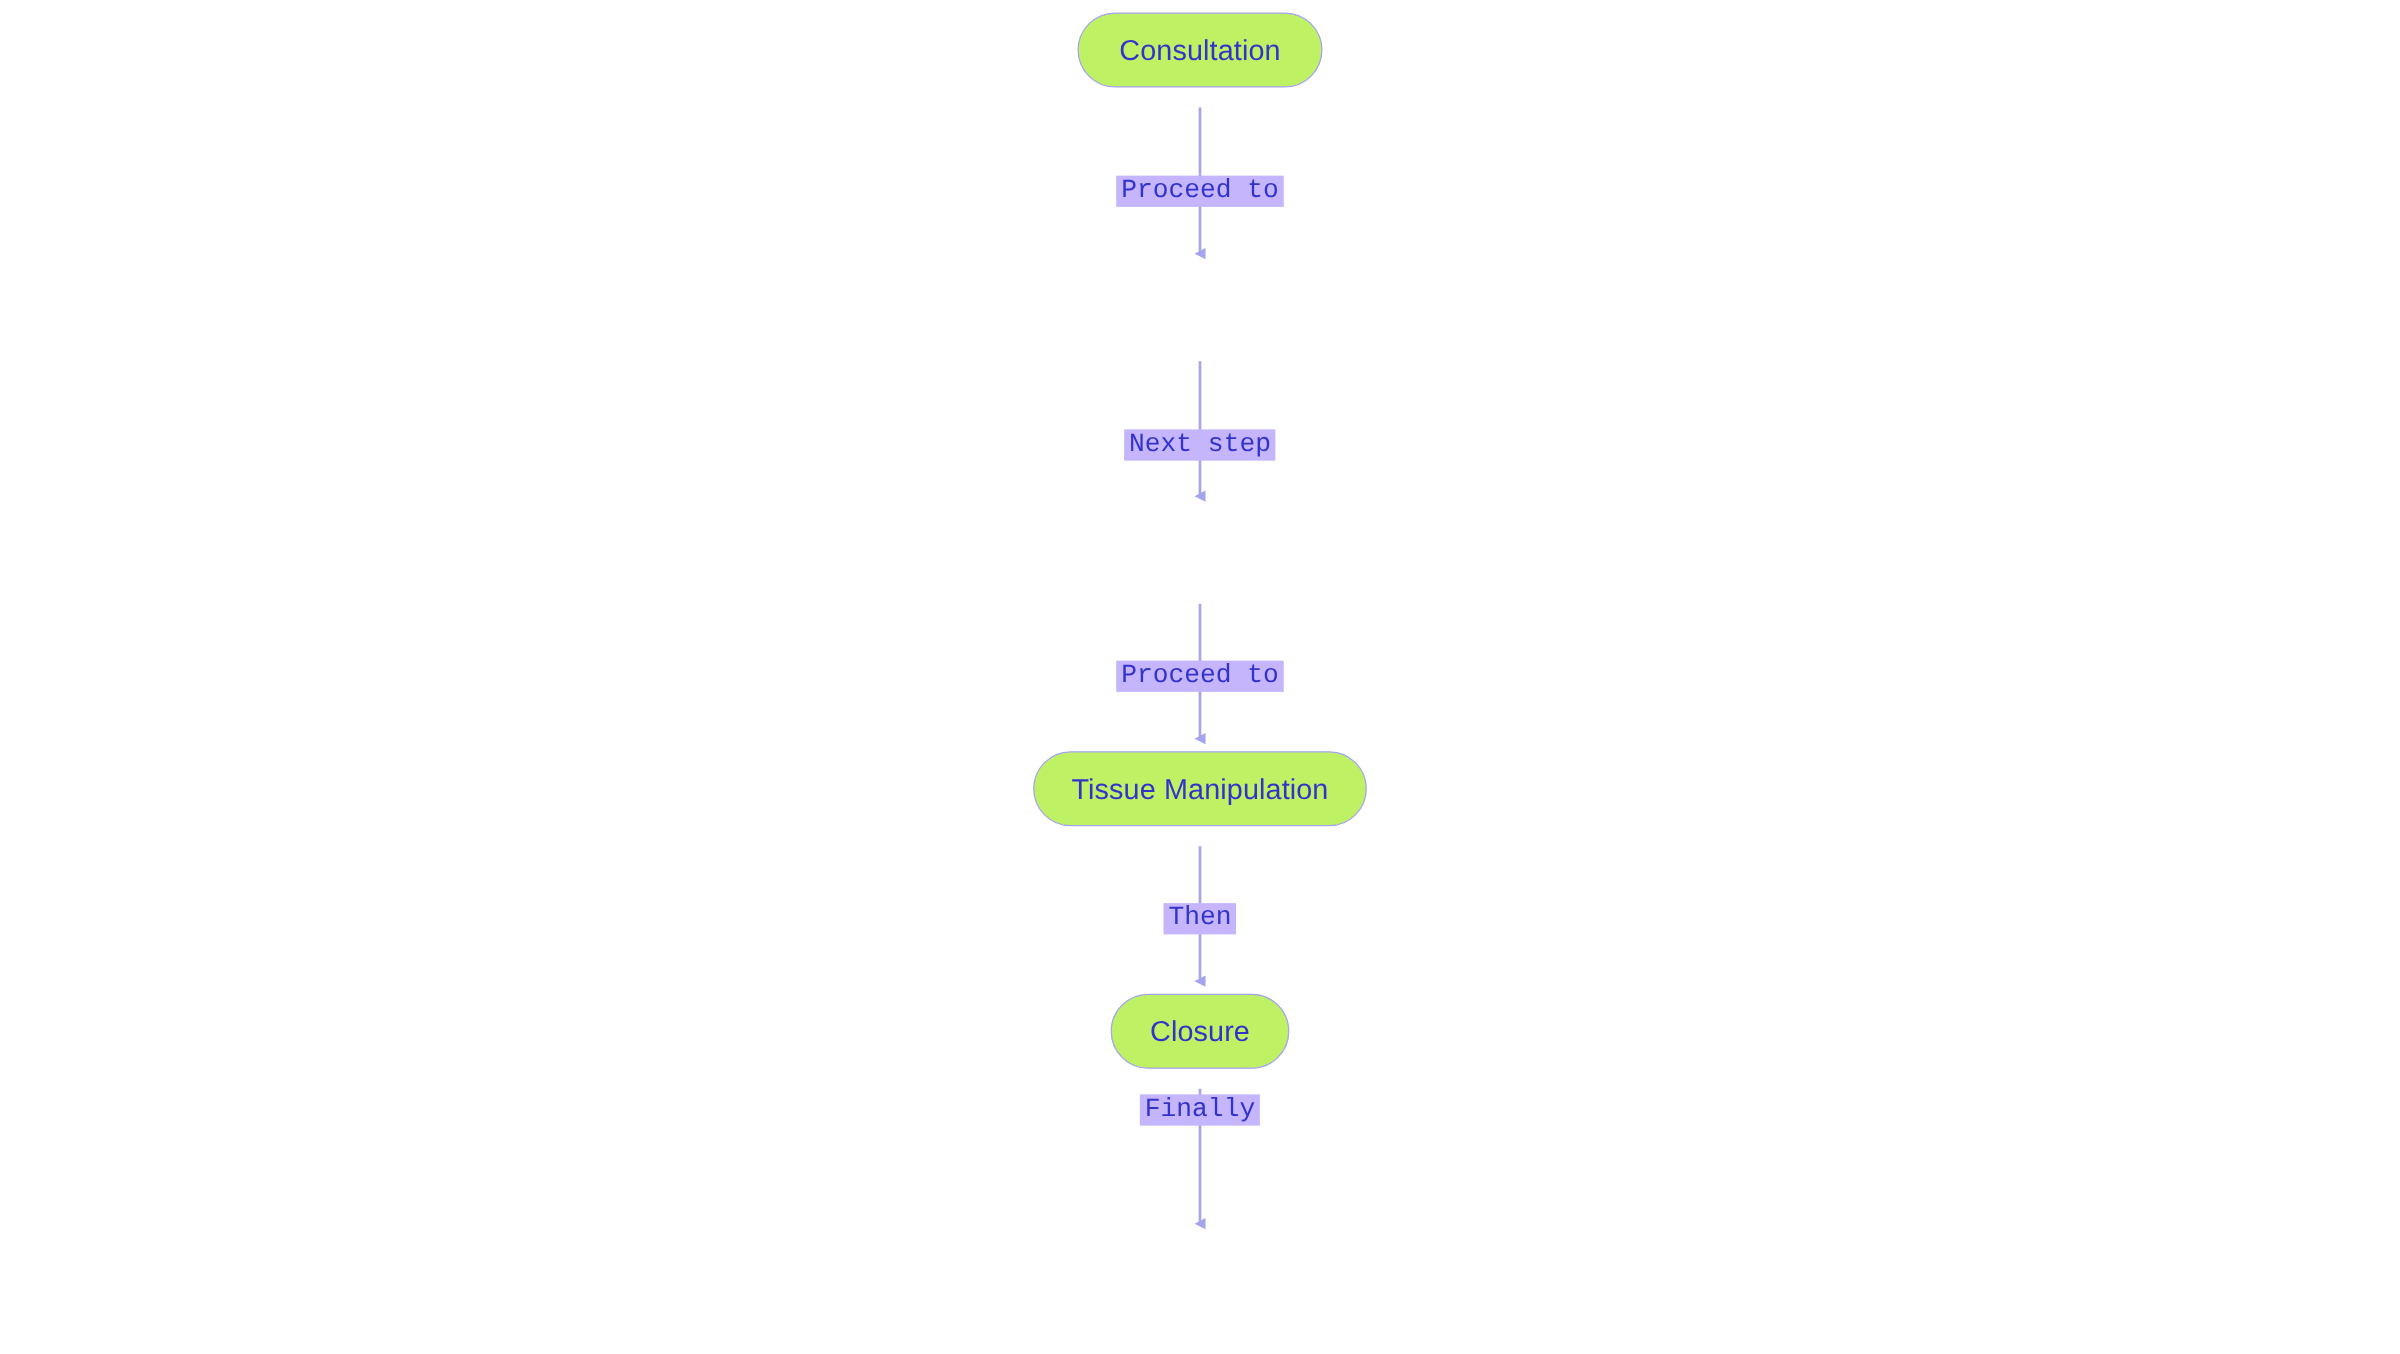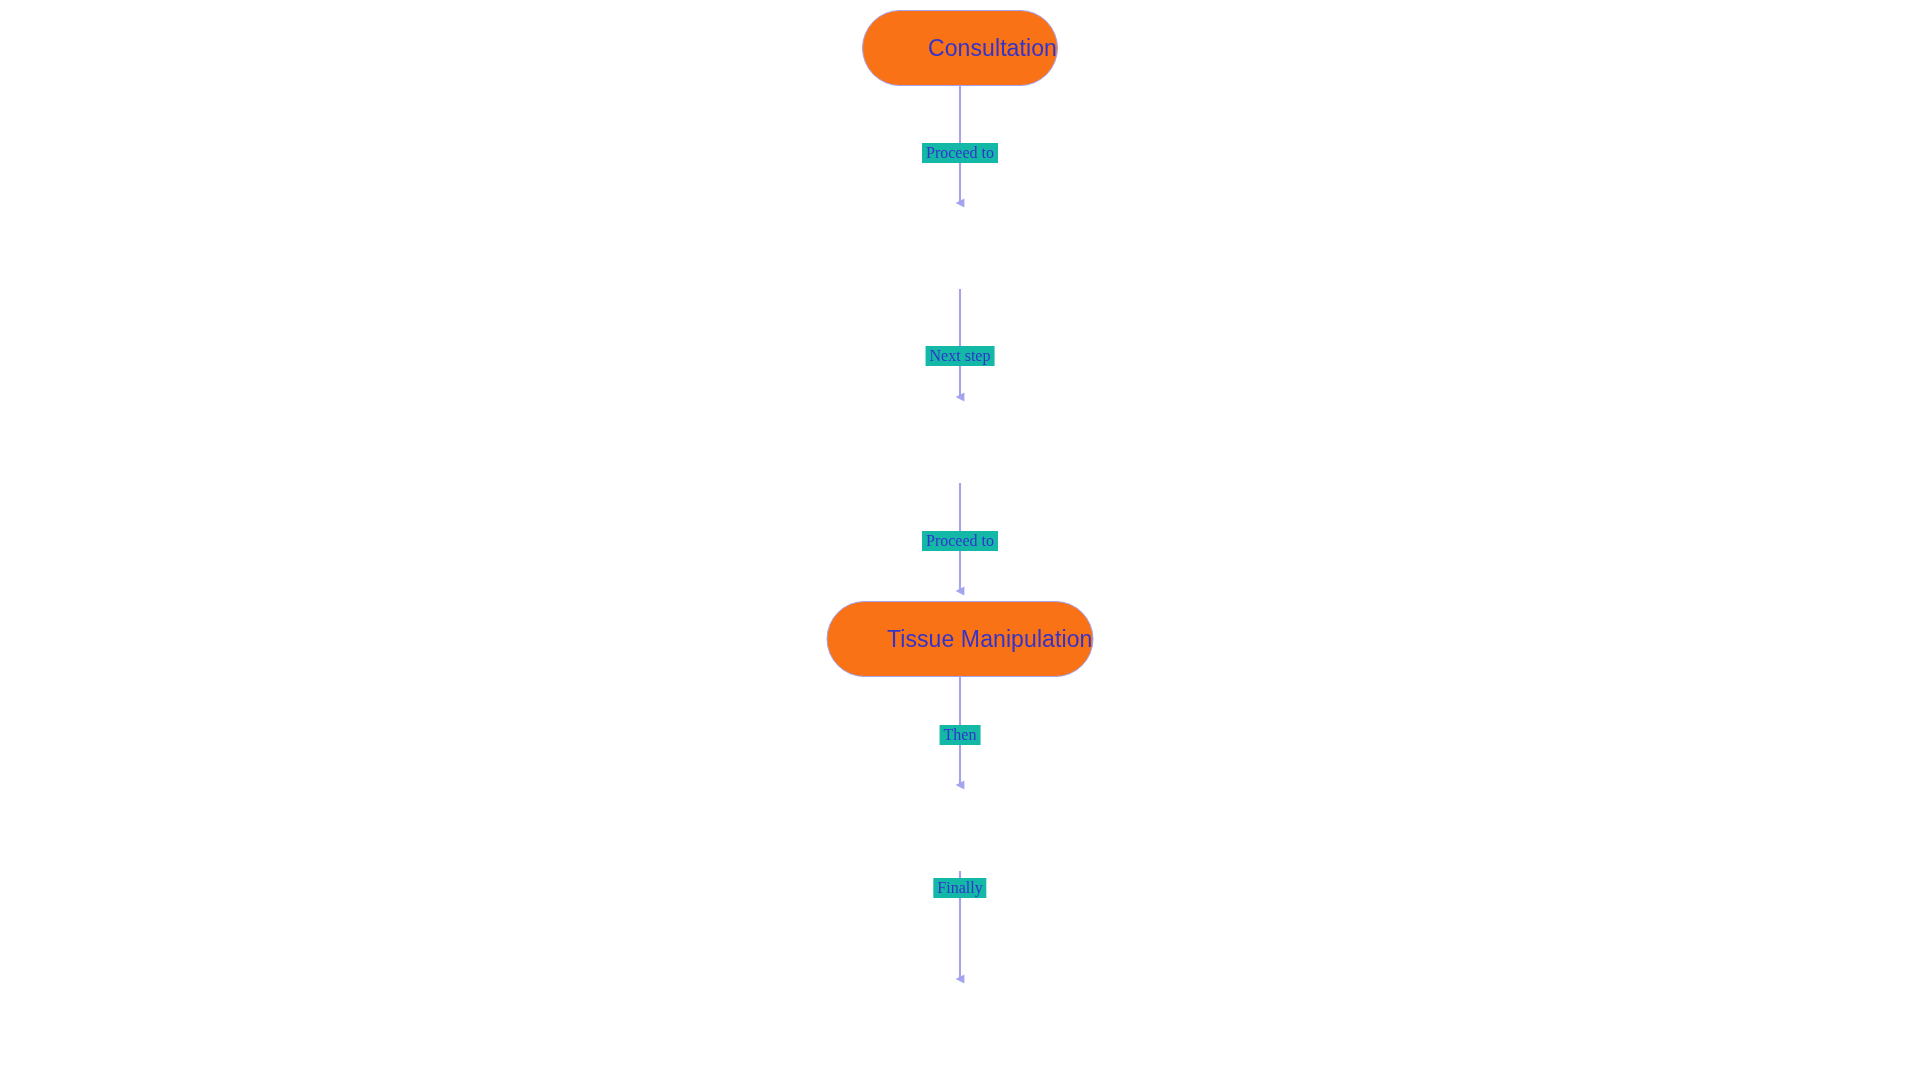--- a/index.html
+++ b/index.html
@@ -29,27 +29,27 @@
     top: 0;
     width: 1920px;
     height: 1083px;
     pointer-events: none;
   }
 
   
   .flow-node {
     position: absolute;
     box-sizing: border-box;
-    height: 76px;
-    background: #f97316;
+    height: 60px;
+    background: #bef264;
     border: 1.1px solid #a3a3ee;
     border-radius: 38px;
     display: flex;
     align-items: center;
-    justify-content: flex-end;
+    justify-content: center;
     transform: translateX(-50%);
     z-index: 3;
   }
   .flow-node .node-label {
     color: #3333cc;
     font-size: 23px;
     line-height: 1;
     letter-spacing: 0.1px;
     white-space: nowrap;
     font-family: "Liberation Sans", sans-serif;
@@ -60,28 +60,28 @@
   .n-anesthesia   { width: 178px; }
   .n-incision     { width: 142px; }
   .n-tissue       { width: 267px; }
   .n-closure      { width: 143px; }
   .n-postop       { width: 274px; }
 
   
   .edge-label {
     position: absolute;
     transform: translate(-50%, -50%);
-    background: #14b8a6;
+    background: #c4b5fd;
     color: #3333cc;
-    font-size: 16px;
+    font-size: 21px;
     line-height: 1;
     white-space: nowrap;
     padding: 2px 4px;
     z-index: 4;
-    font-family: Liberation Serif, serif;
+    font-family: Liberation Mono, monospace;
   }
 </style>
 </head>
 <body>
 
 <div id="flow-canvas">
 
   <svg id="connector-layer" viewBox="0 0 1920 1083" width="1920" height="1083" xmlns="http://www.w3.org/2000/svg">
     <defs>
       <marker id="arrow-head" markerWidth="11" markerHeight="11" refX="5.2" refY="5" orient="auto" markerUnits="userSpaceOnUse">
@@ -109,20 +109,23 @@
   <div class="flow-node n-consultation" style="left:960px; top:10px;">
     <span class="node-label">Consultation</span>
   </div>
 
 
 
   <div class="flow-node n-tissue" style="left:960px; top:601px;">
     <span class="node-label">Tissue Manipulation</span>
   </div>
 
+  <div class="flow-node n-closure" style="left:960px; top:795px;">
+    <span class="node-label">Closure</span>
+  </div>
 
 
   <div class="edge-label" style="left:960px; top:153px;">Proceed to</div>
 
   <div class="edge-label" style="left:960px; top:356px;">Next step</div>
 
   <div class="edge-label" style="left:960px; top:541px;">Proceed to</div>
 
   <div class="edge-label" style="left:960px; top:735px;">Then</div>
 

